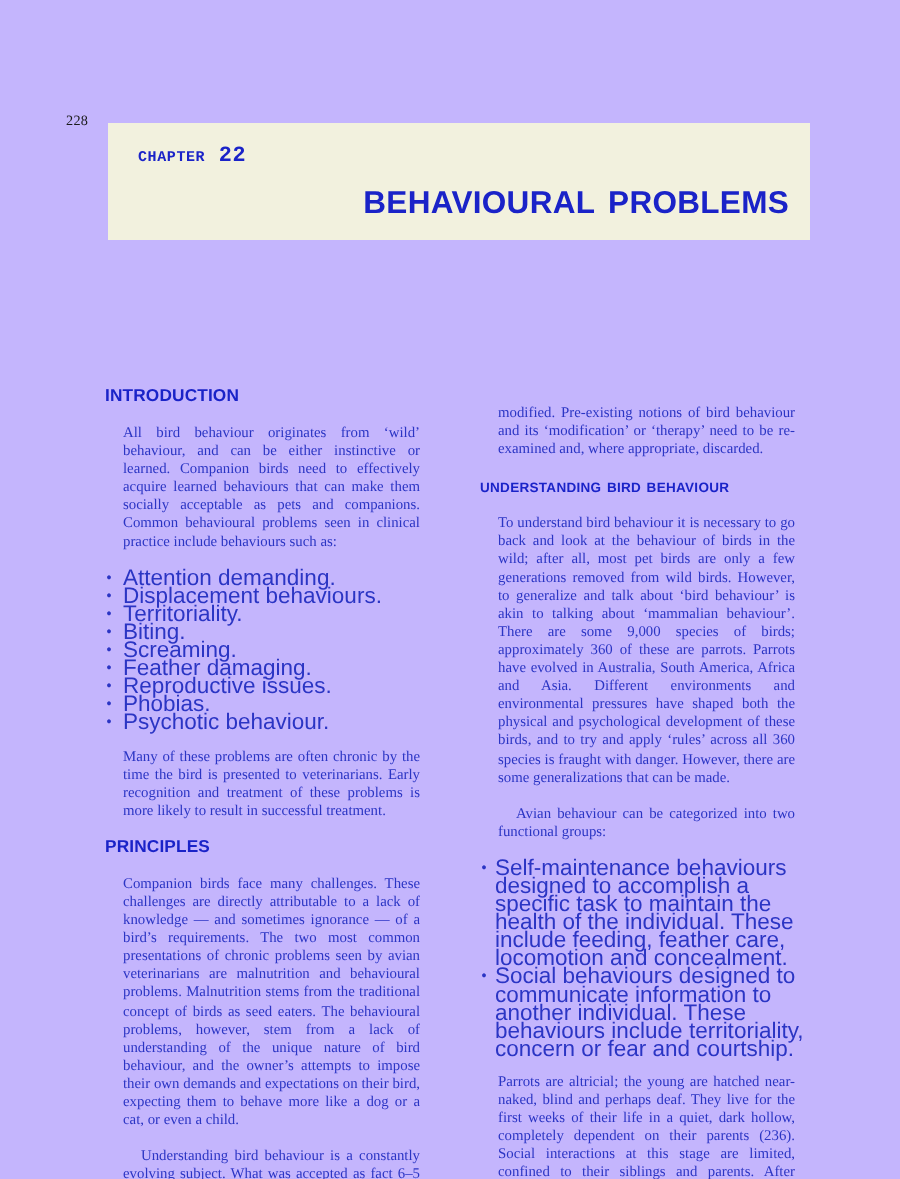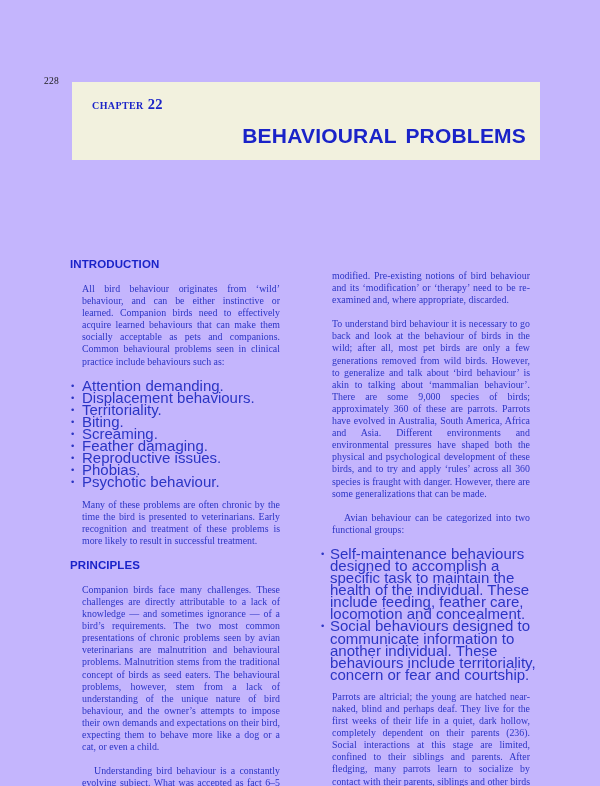--- a/index.html
+++ b/index.html
@@ -45,21 +45,21 @@
     position: absolute;
     left: 0;
     top: 0;
     right: 0;
     bottom: 0;
   }
   .chapter-label {
     position: absolute;
     left: 20px;
     top: 14px;
-    font-family: Liberation Serif, serif;
+    font-family: Liberation Mono, monospace;
     font-weight: bold;
     font-size: 14.5px;
     color: #1a23c8;
     font-variant: small-caps;
     text-transform: lowercase;
     letter-spacing: 0.4px;
   }
   .chapter-label::first-letter { font-size: 1em; }
   .chapter-title {
     position: absolute;
@@ -191,20 +191,21 @@
 
       <p class="body">Companion birds face many challenges. These challenges are directly attributable to a lack of knowledge — and sometimes ignorance — of a bird’s requirements. The two most common presentations of chronic problems seen by avian veterinarians are malnutrition and behavioural problems. Malnutrition stems from the traditional concept of birds as seed eaters. The behavioural problems, however, stem from a lack of understanding of the unique nature of bird behaviour, and the owner’s attempts to impose their own demands and expectations on their bird, expecting them to behave more like a dog or a cat, or even a child.</p>
 
       <p class="body indent">Understanding bird behaviour is a constantly evolving subject. What was accepted as fact 6–5 years ago has been debunked or disproved or, at best,</p>
     </div>
 
     <div class="col">
 
       <p class="body">modified. Pre-existing notions of bird behaviour and its ‘modification’ or ‘therapy’ need to be re-examined and, where appropriate, discarded.</p>
 
+      <div class="sec-heading smallcaps spaced">Understanding bird behaviour</div>
 
       <p class="body">To understand bird behaviour it is necessary to go back and look at the behaviour of birds in the wild; after all, most pet birds are only a few generations removed from wild birds. However, to generalize and talk about ‘bird behaviour’ is akin to talking about ‘mammalian behaviour’. There are some 9,000 species of birds; approximately 360 of these are parrots. Parrots have evolved in Australia, South America, Africa and Asia. Different environments and environmental pressures have shaped both the physical and psychological development of these birds, and to try and apply ‘rules’ across all 360 species is fraught with danger. However, there are some generalizations that can be made.</p>
 
       <p class="body indent">Avian behaviour can be categorized into two functional groups:</p>
 
       <ul class="bullets wrap">
         <li>Self-maintenance behaviours designed to accomplish a specific task to maintain the health of the individual. These include feeding, feather care, locomotion and concealment.</li>
         <li>Social behaviours designed to communicate information to another individual. These behaviours include territoriality, concern or fear and courtship.</li>
       </ul>
 

